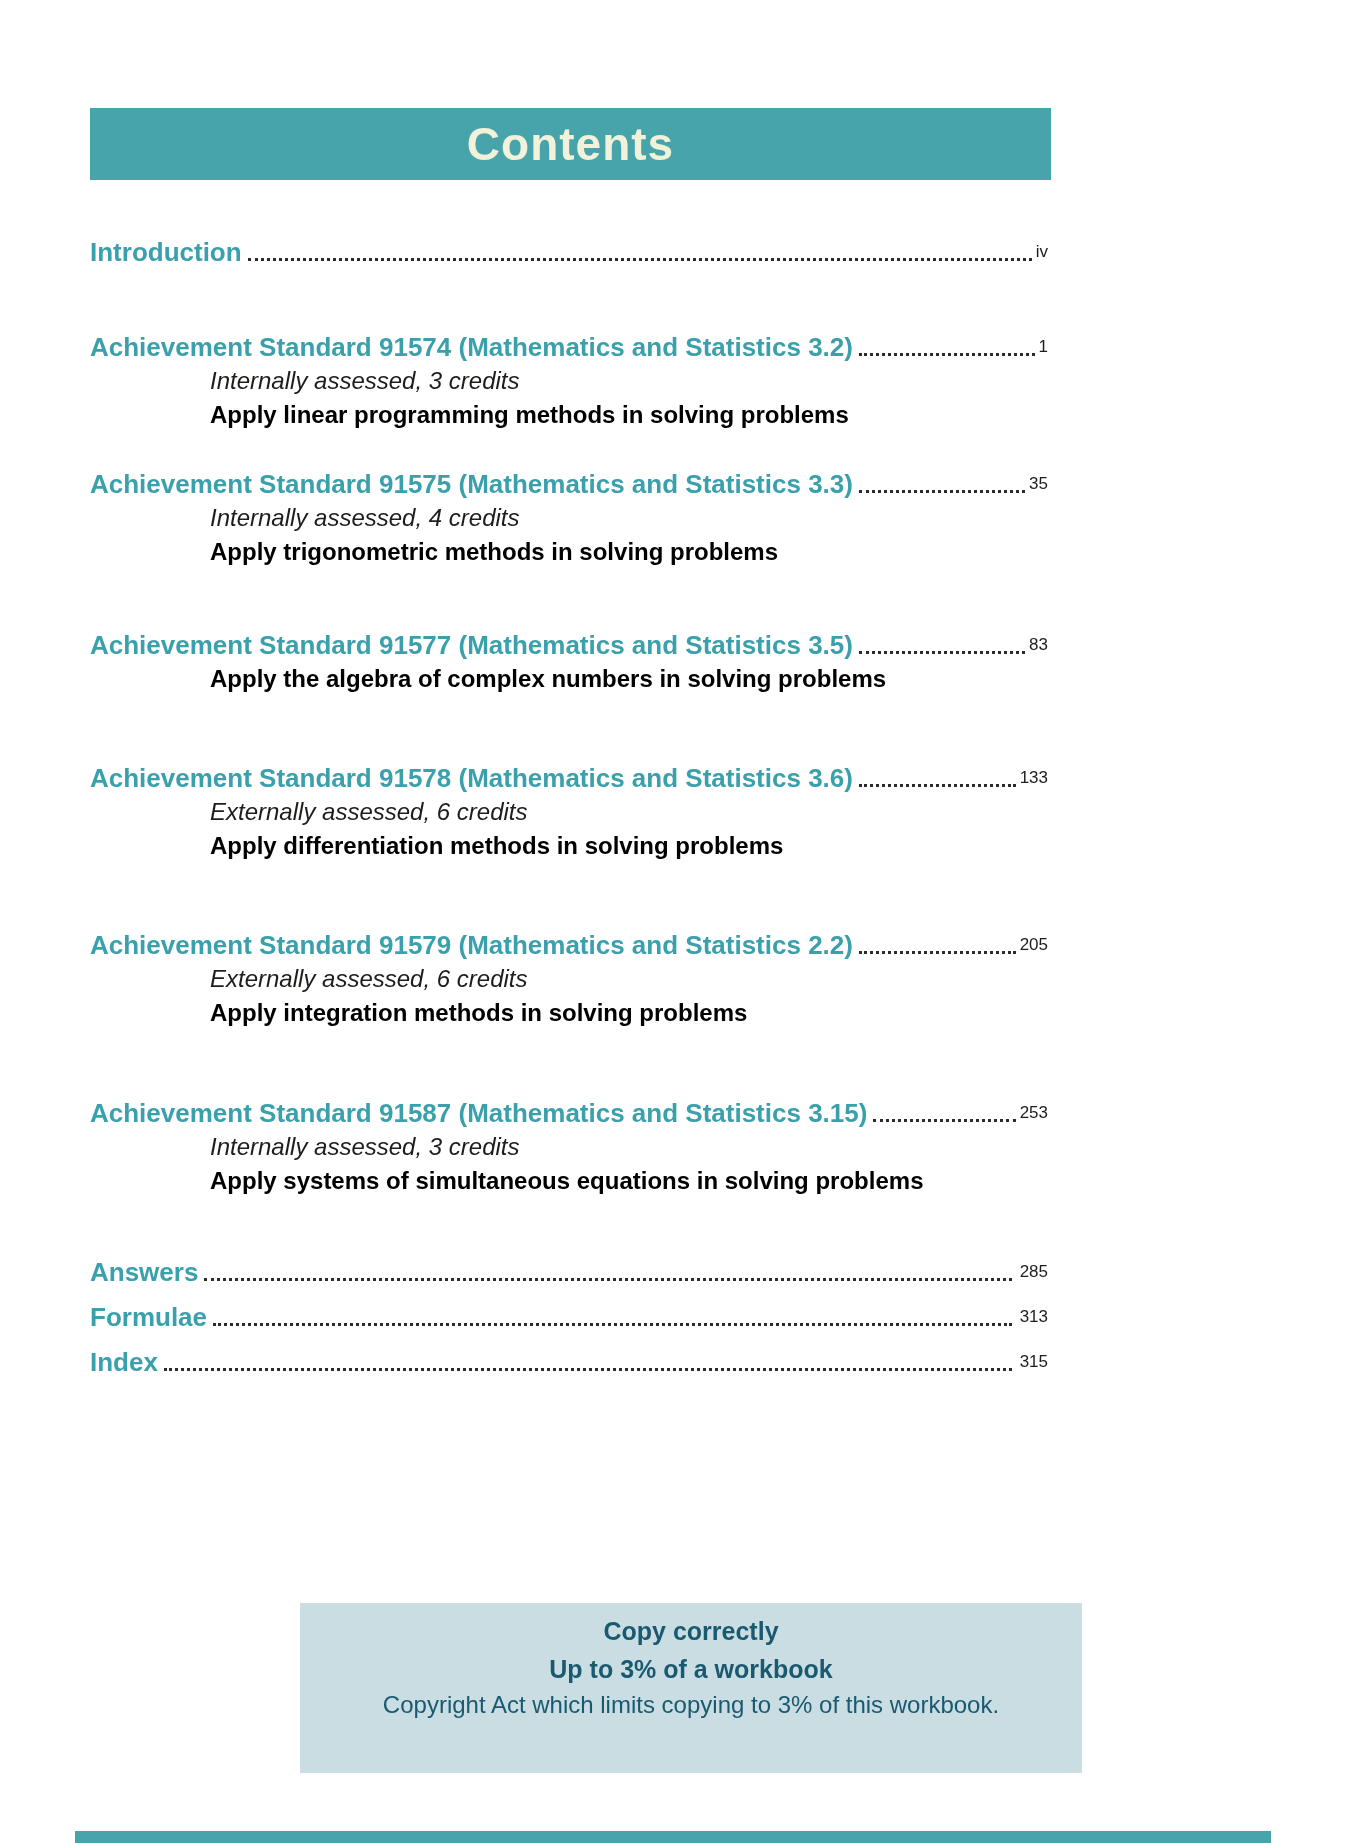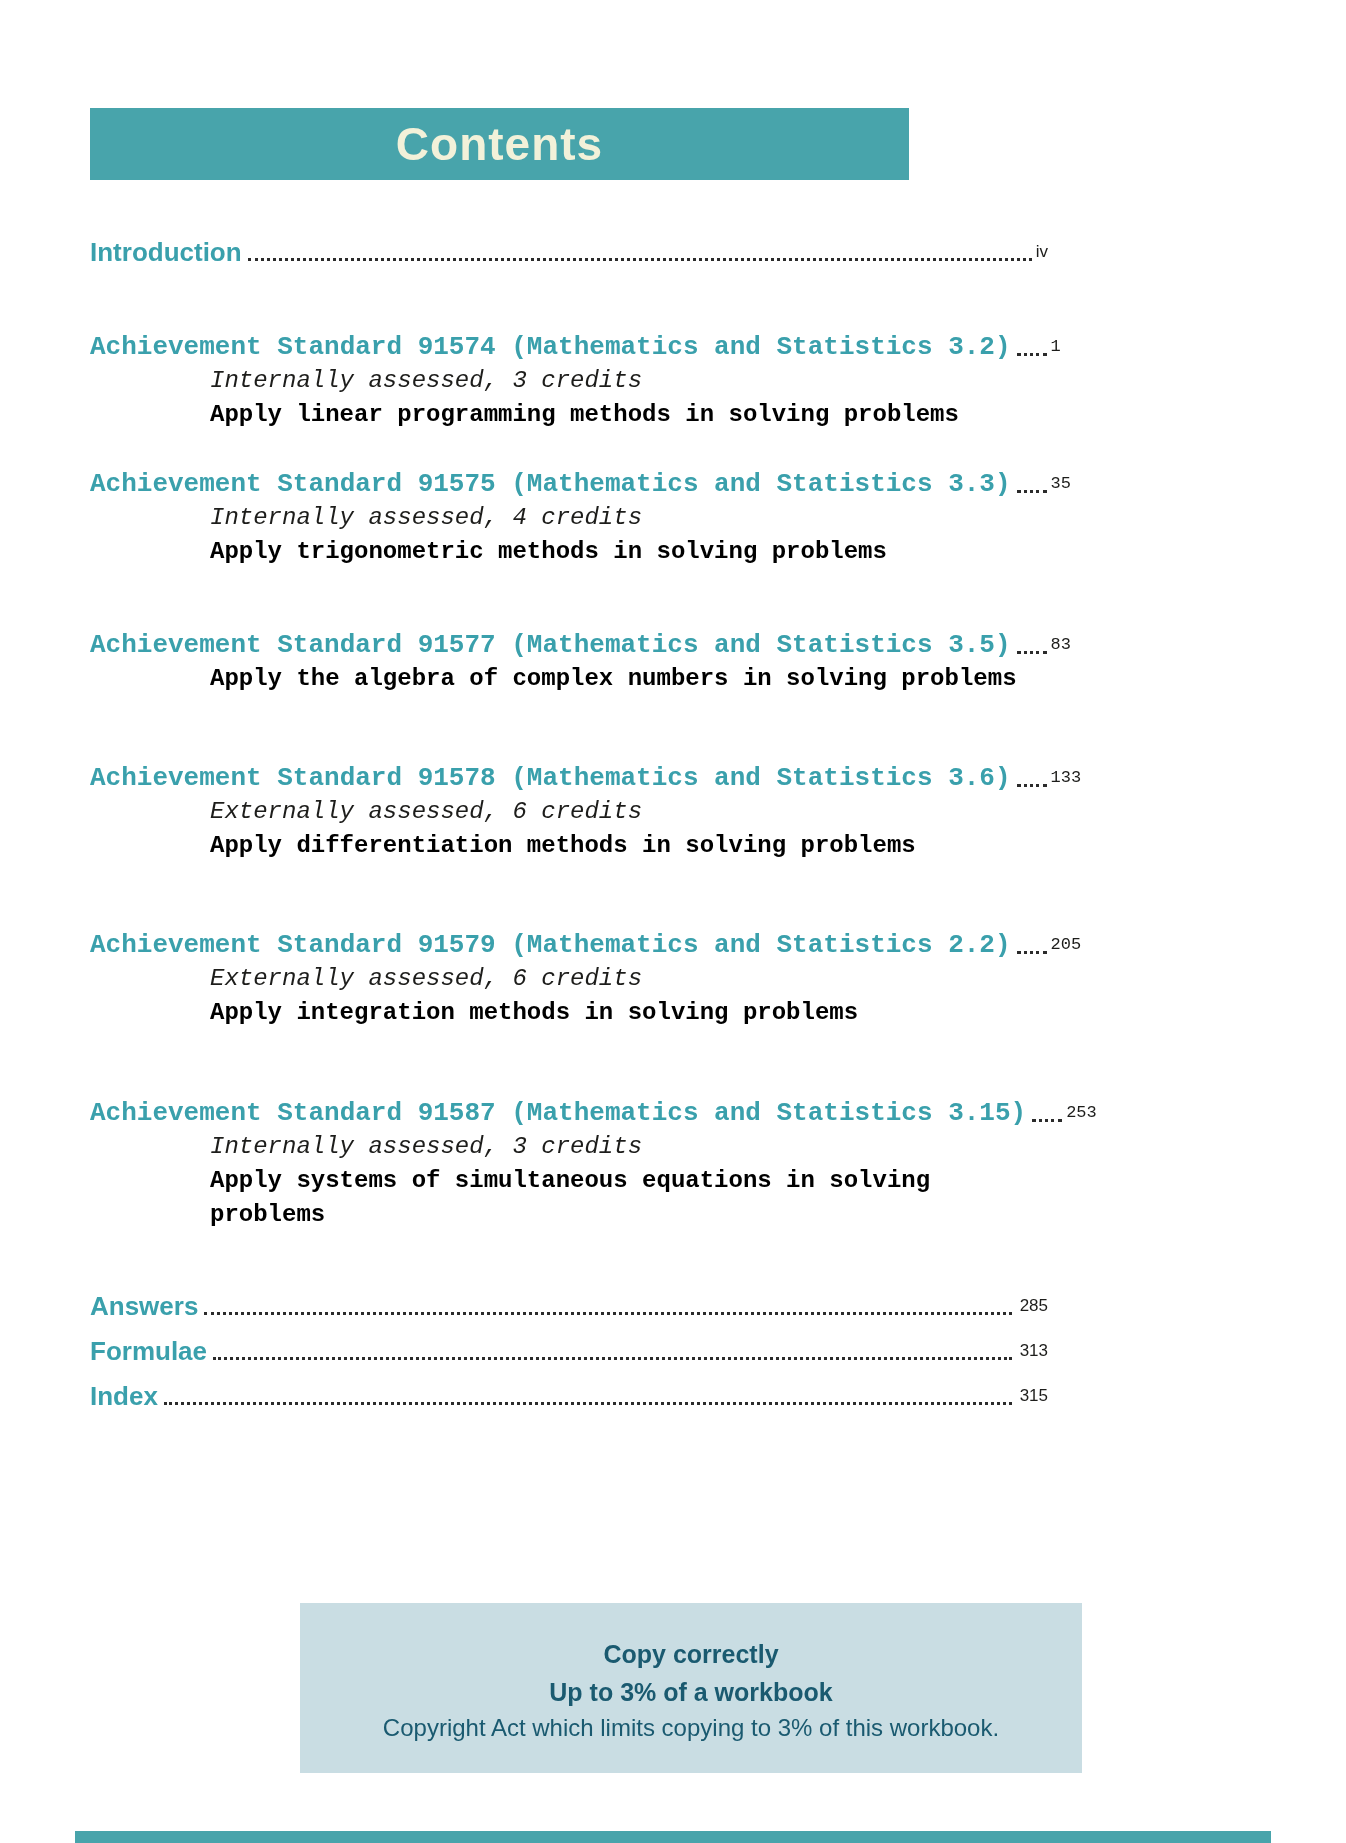--- a/index.html
+++ b/index.html
@@ -8,21 +8,21 @@
     position: relative;
     background: #ffffff;
     font-family: "Liberation Sans", sans-serif;
     color: #1d1d1b;
     overflow: hidden;
   }
 
   
   .header-bar {
     position: absolute; left: 90px; top: 108px;
-    width: 819px; height: 72px;
+    width: 961px; height: 72px;
     background: #48a4ab;
     display: flex; align-items: center; justify-content: center;
   }
   .header-bar .title {
     font-size: 46px; font-weight: bold; color: #f2f1d9; letter-spacing: 1px;
   }
 
   
   .toc {
     position: absolute; left: 90px; top: 235px; width: 958px;
@@ -39,21 +39,21 @@
     border-bottom: 3px dotted #2b2b2b;
     margin: 0 4px 8px 6px;
     min-width: 30px;
   }
   .pagenum {
     font-size: 17px; font-weight: normal; color: #1d1d1b; white-space: nowrap;
   }
 
   .intro-row { margin-top: 0; }
 
-  .section { margin-top: 65px; font-family: Liberation Mono, monospace; }
+  .section { margin-top: 65px; }
   .section.s1 { margin-top: 61px; }
   .section.s2 { margin-top: 35px; }
   .section.s3 { margin-top: 59px; }
   .section.s6 { margin-top: 66px; }
   .sub-italic {
     margin-left: 120px; font-size: 24px; font-style: italic;
     line-height: 34px; color: #1d1d1b;
   }
   .sub-bold {
     margin-left: 120px; font-size: 24px; font-weight: bold;
@@ -66,21 +66,21 @@
   .back-matter .pagenum { margin-left: 4px; }
 
   
   .copy-box {
     position: absolute; left: 300px; top: 1603px;
     width: 782px; height: 170px;
     background: #c9dde3;
     color: #1a5a70;
     text-align: center;
     box-sizing: border-box;
-    padding-top: 32px;
+    padding-top: 9px;
   }
   .copy-box .bold-line {
     font-size: 25px; font-weight: bold; line-height: 38px;
   }
   .copy-box .body-line {
     font-size: 24px; line-height: 33px;
   }
   .copy-box .body-line.first { margin-top: 9px; }
 
   

